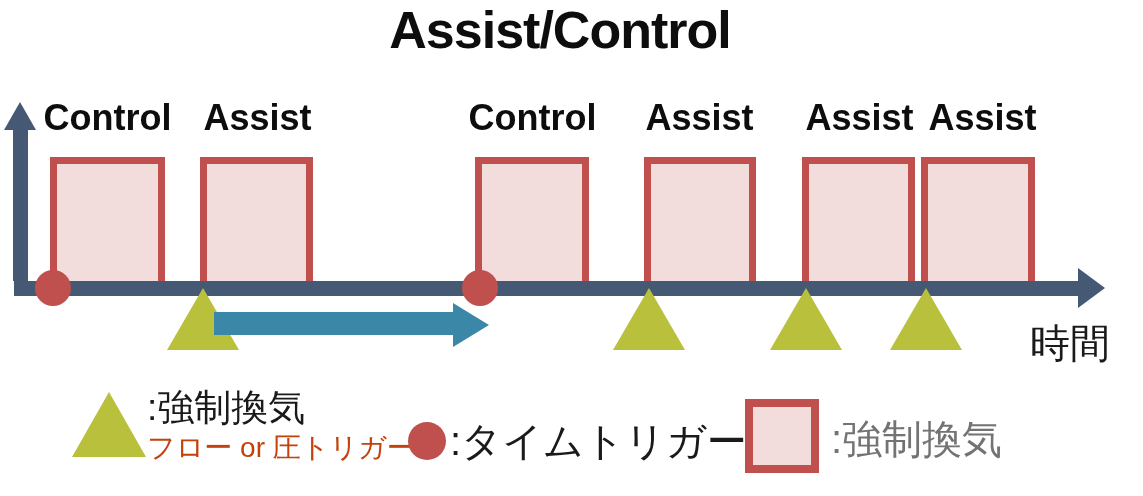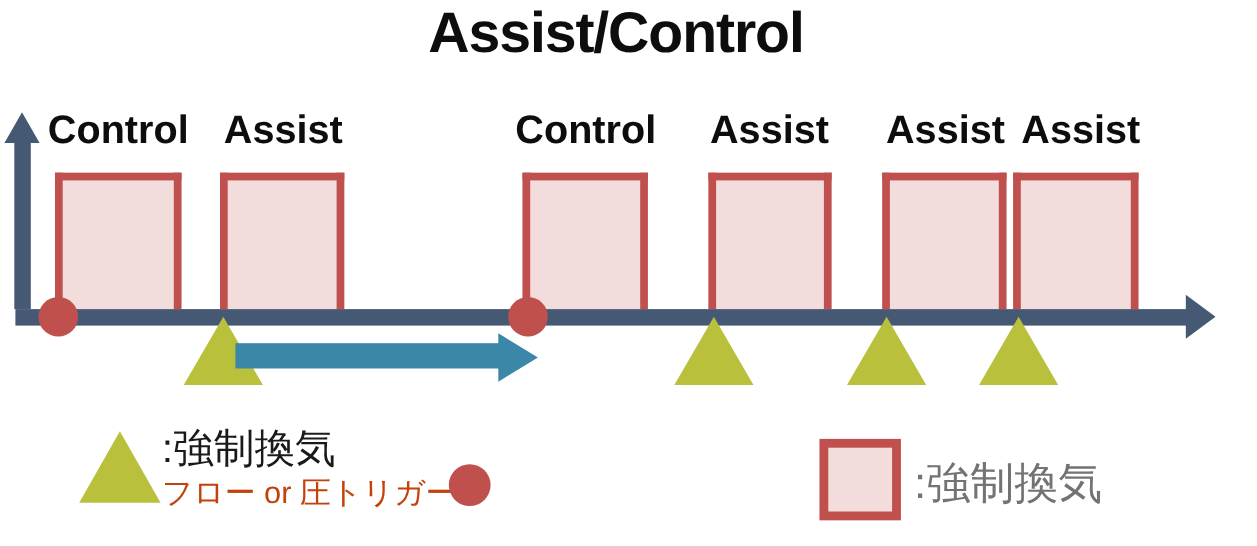--- a/index.html
+++ b/index.html
@@ -134,25 +134,27 @@
   <div class="dot" style="left:462px;top:270px"></div>
 
   <div class="tri" style="left:167px;top:288px"></div>
   <div class="tri" style="left:613px;top:288px"></div>
   <div class="tri" style="left:770px;top:288px"></div>
   <div class="tri" style="left:890px;top:288px"></div>
 
   <div class="range-arrow-shaft"></div>
   <div class="range-arrow-head"></div>
 
+  <div class="time-label">時間</div>
 
   <div class="legend-tri"></div>
   <div class="legend-effort-text">
     <div class="main">:強制換気</div>
     <div class="sub">フロー or 圧トリガー</div>
   </div>
 
   <div class="legend-dot"></div>
+  <div class="legend-time-label">:タイムトリガー</div>
 
   <div class="legend-square"></div>
   <div class="legend-mandatory-label">:強制換気</div>
 
 </div>
 
 </body></html>

